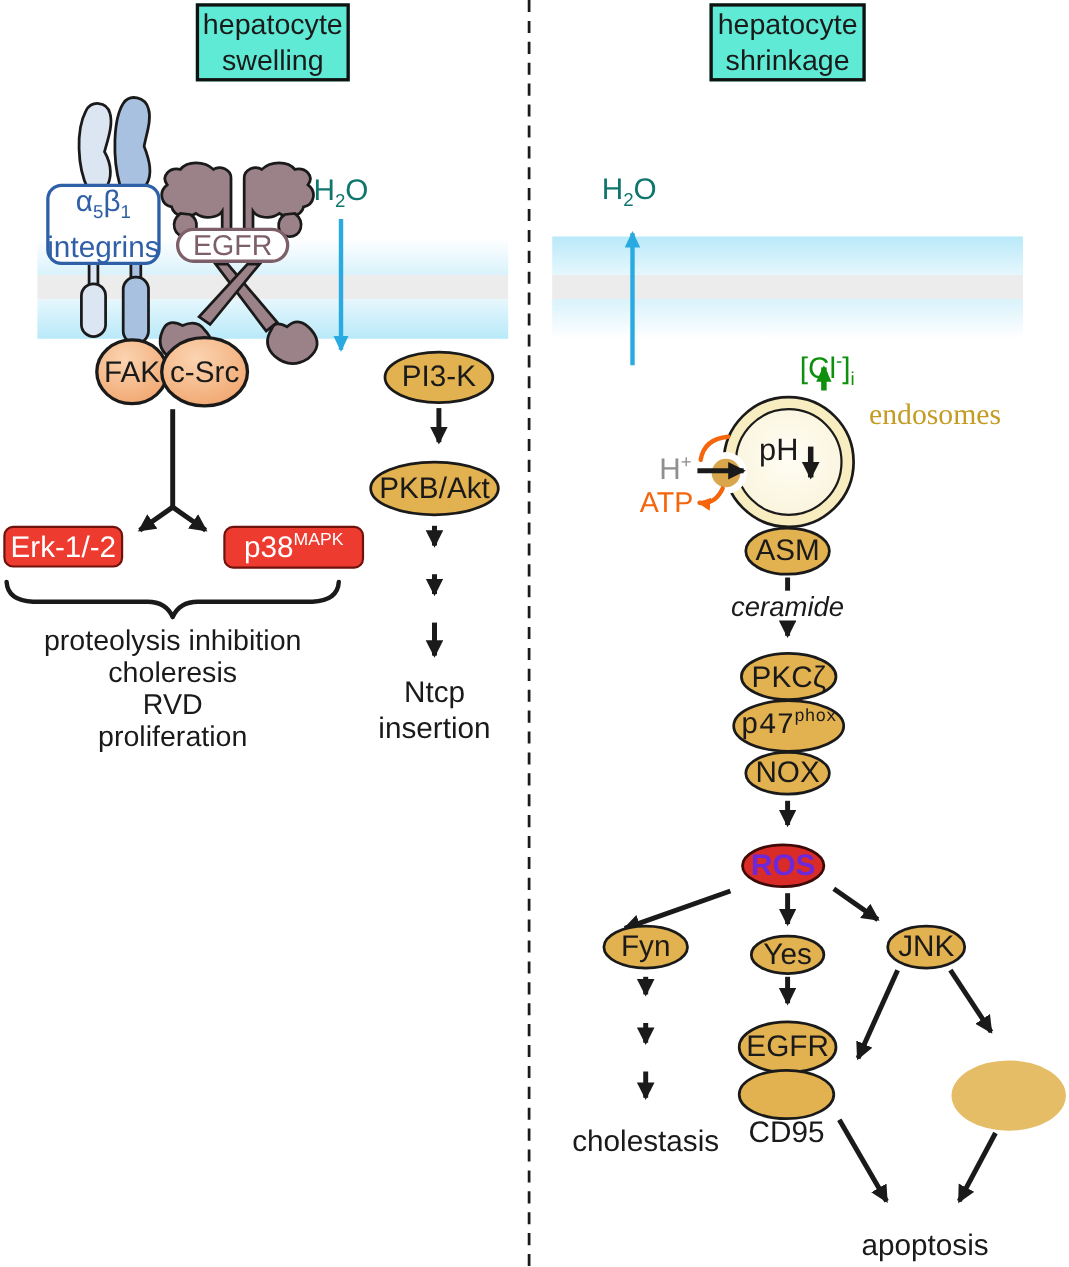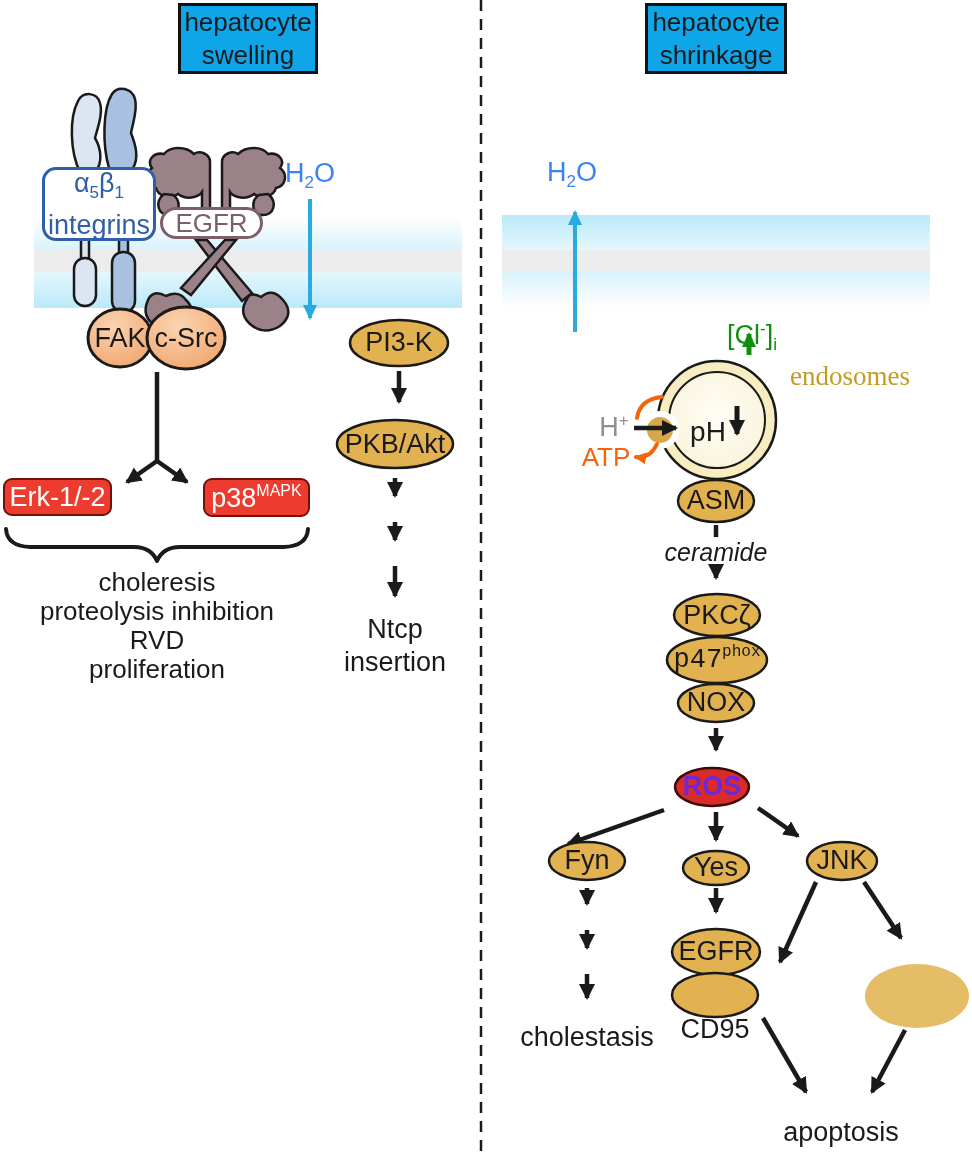--- a/index.html
+++ b/index.html
@@ -3,31 +3,31 @@
 <meta charset="utf-8">
 <style>
   html,body{margin:0;padding:0;background:#ffffff;}
   #stage{position:relative;width:972px;height:1152px;background:#ffffff;overflow:hidden;
          font-family:"Liberation Sans", sans-serif;color:#1a1a1a;}
   #art{position:absolute;left:0;top:0;}
   .lbl{position:absolute;transform:translate(-50%,-50%);white-space:nowrap;
        font-size:27px;line-height:1.1;text-align:center;}
   .box{position:absolute;box-sizing:border-box;display:flex;flex-direction:column;
        align-items:center;justify-content:center;text-align:center;}
-  .titlebox{border:3px solid #111;background:#0ea5e9;font-size:26px;line-height:33px;}
+  .titlebox{border:3px solid #111;background:#5eead4;font-size:26px;line-height:33px;}
   .intbox{border:3px solid #2e5fa7;background:#fff;border-radius:14px;color:#2e5fa7;
           font-size:27px;line-height:33px;}
   .egfrbox{border:3px solid #7d5f6a;background:#fff;border-radius:16px;color:#7d5f6a;
            font-size:26px;}
   .redbox{background:#ee3b30;border:2.5px solid #70120c;border-radius:9px;color:#fff;
           font-size:27px;}
   .sub{font-size:17px;vertical-align:-6px;}
   .sup{font-size:17px;vertical-align:10px;}
   .sup2{font-size:16px;vertical-align:11px;}
-  .cyan{color:#3b82f6;}
+  .cyan{color:#0f766e;}
   .green{color:#0e8f0e;}
   .orange{color:#f4650c;}
   .grayt{color:#8f8f8f;}
   .goldt{color:#c49b23;}
   .white{color:#6d28d9;}
   .bold{font-weight:bold;}
   .ital{font-style:italic;font-size:25px;}
   .small{font-size:26px;}
   .outcomes{position:absolute;left:157px;top:568px;transform:translateX(-50%);
             font-size:26px;line-height:29px;text-align:center;white-space:nowrap;}
@@ -188,21 +188,21 @@
 
 <div class="box titlebox" style="left:178px;top:3px;width:140px;height:71px;">
   <span>hepatocyte</span>
   <span>swelling</span>
 </div>
 <div class="box titlebox" style="left:645px;top:3px;width:142px;height:71px;">
   <span>hepatocyte</span>
   <span>shrinkage</span>
 </div>
 
-<div class="box intbox" style="left:42px;top:167px;width:114px;height:74px;">
+<div class="box intbox" style="left:42px;top:167px;width:104px;height:74px;">
   <span><span>α</span><span class="sub">5</span><span>β</span><span class="sub">1</span></span>
   <span>integrins</span>
 </div>
 
 <div class="box egfrbox" style="left:160px;top:207px;width:103px;height:32px;">
   <span>EGFR</span>
 </div>
 
 <div class="lbl cyan" style="left:310px;top:176px;"><span>H</span><span class="sub">2</span><span>O</span></div>
 
@@ -212,40 +212,40 @@
 <div class="lbl" style="left:395px;top:445px;">PKB/Akt</div>
 
 <div class="lbl" style="left:395px;top:646px;line-height:33px;">
   <div>Ntcp</div>
   <div>insertion</div>
 </div>
 
 <div class="box redbox" style="left:3px;top:478px;width:109px;height:38px;">
   <span>Erk-1/-2</span>
 </div>
-<div class="box redbox" style="left:203px;top:478px;width:107px;height:39px;">
+<div class="box redbox" style="left:203px;top:478px;width:128px;height:39px;">
   <span><span>p38</span><span class="sup2">MAPK</span></span>
 </div>
 
 <div class="outcomes">
+  <div>proteolysis inhibition</div>
   <div>choleresis</div>
-  <div>proteolysis inhibition</div>
   <div>RVD</div>
   <div>proliferation</div>
 </div>
 
 <div class="lbl cyan" style="left:572px;top:175px;"><span>H</span><span class="sub">2</span><span>O</span></div>
 
 <div class="lbl green" style="left:716px;top:337px;margin-left:36px;"><span>[Cl</span><span class="sup">-</span><span>]</span><span class="sub">i</span></div>
 
 <div class="lbl goldt" style="left:850px;top:377px;font-family:Liberation Serif, serif;">endosomes</div>
 
 <div class="lbl grayt" style="left:614px;top:427px;"><span>H</span><span class="sup">+</span></div>
 
-<div class="lbl" style="left:708px;top:432px;font-size:28px;">pH</div>
+<div class="lbl" style="left:708px;top:410px;font-size:28px;">pH</div>
 
 <div class="lbl orange" style="left:606px;top:457px;font-size:26px;">ATP</div>
 
 <div class="lbl" style="left:716px;top:501px;">ASM</div>
 <div class="lbl ital" style="left:716px;top:553px;">ceramide</div>
 <div class="lbl" style="left:717px;top:616px;">PKCζ</div>
 
 <div class="lbl" style="left:717px;top:660px;font-family:Liberation Mono, monospace;"><span>p47</span><span class="sup2">phox</span></div>
 
 <div class="lbl" style="left:716px;top:703px;">NOX</div>

